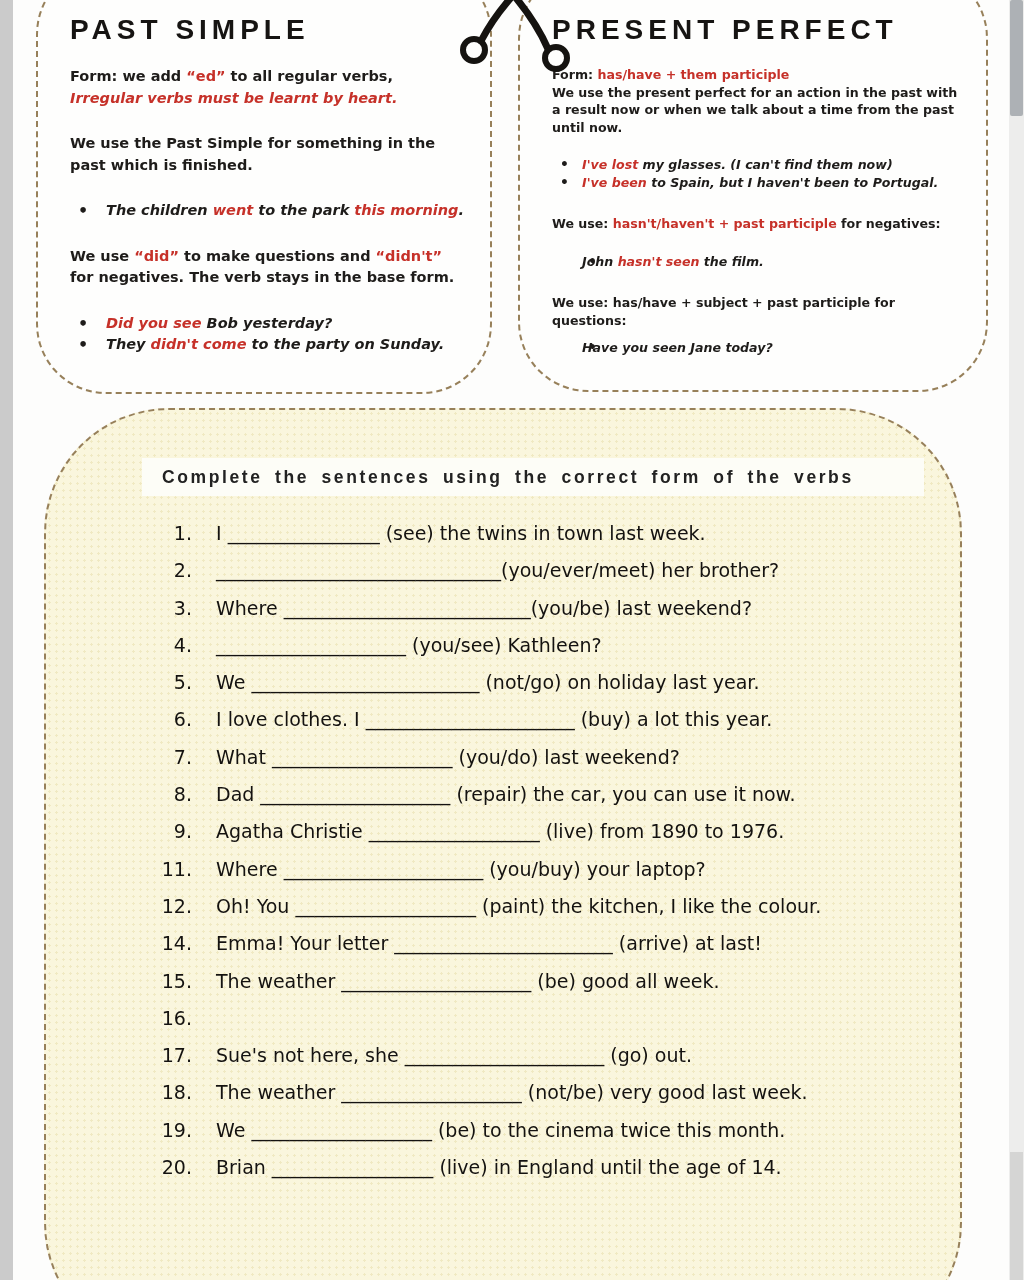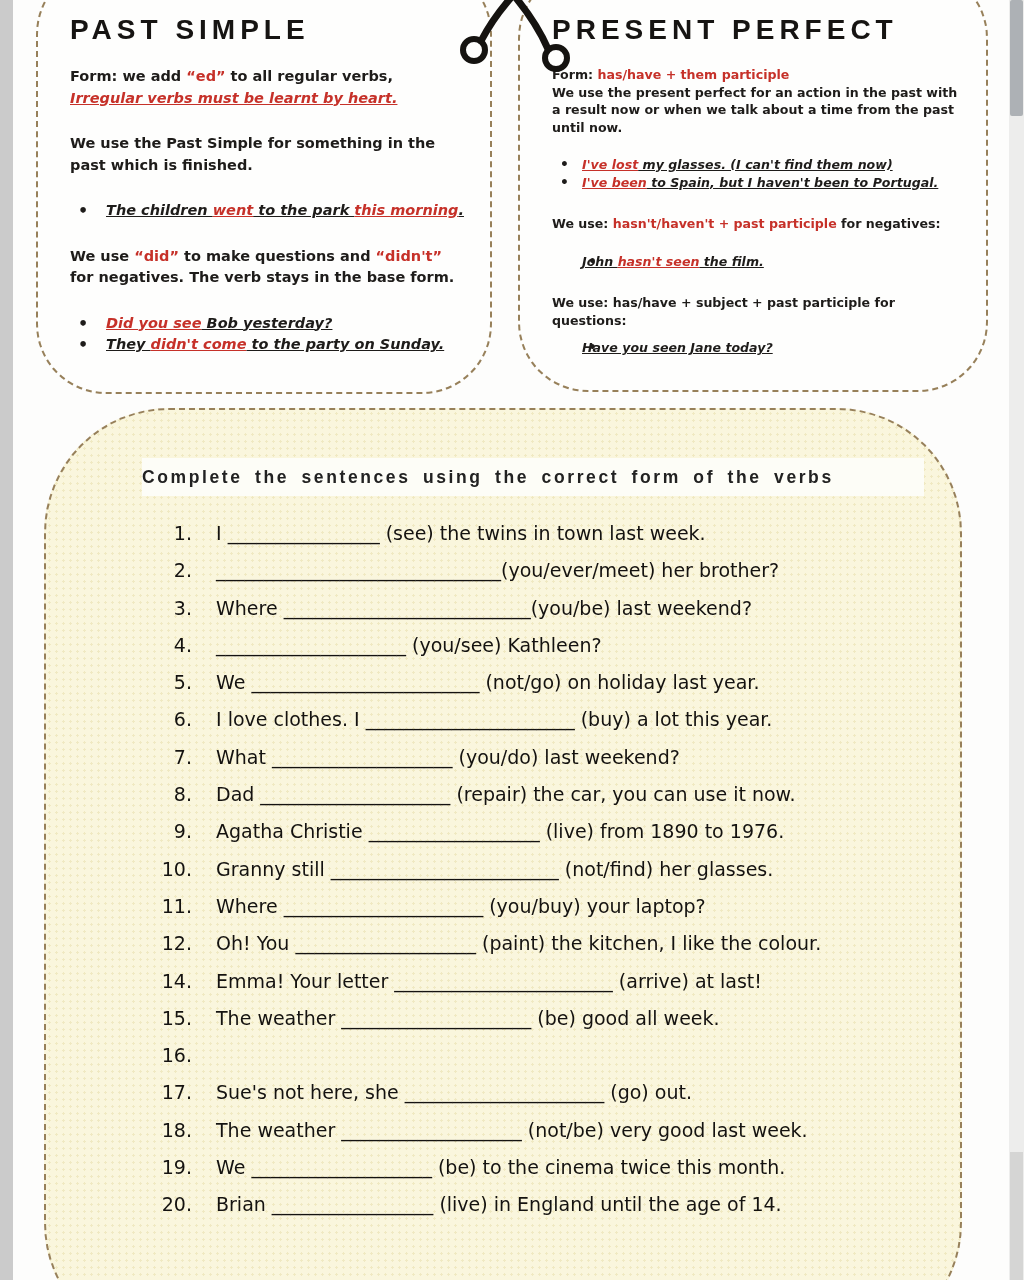--- a/index.html
+++ b/index.html
@@ -64,39 +64,39 @@
   .bullet{position:relative;padding-left:36px;}
   .panel.right .bullet{padding-left:30px;}
   .bullet.deep{padding-left:62px;}
   .bullet::before{
     content:"\2022";
     position:absolute;left:8px;top:0;
     font-size:1.1em;
   }
   .bullet.deep::before{left:36px;}
   .r{color:var(--red);}
-  .i{font-style:italic;text-decoration:underline;}
+  .i{font-style:italic;}
   
   .scissors{
     position:absolute;left:444px;top:-26px;width:132px;height:104px;
   }
   
   .worksheet{
     position:absolute;left:44px;top:408px;width:918px;height:940px;
     border:2px dashed var(--dash);
     border-radius:125px;
     background-color:var(--ws-bg);
     background-image:radial-gradient(var(--ws-dot) 1.1px, transparent 1.3px);
     background-size:7px 7px;
   }
   .ws-title{
     position:absolute;left:96px;top:48px;width:782px;height:38px;
     background:#fdfdf7;
     display:flex;align-items:center;
-    padding-left:0;
+    padding-left:20px;
     font-family:"Liberation Sans", sans-serif;
     font-weight:bold;font-size:17.5px;
     letter-spacing:2.6px;word-spacing:5px;
     color:#222;
     white-space:nowrap;
   }
   .items{
     position:absolute;left:60px;top:112px;right:26px;
   }
   .item{
@@ -199,24 +199,20 @@
       </div>
     <div class="item">
         <span class="num">8.</span>
         <span class="txt">Dad ____________________ (repair) the car, you can use it now.</span>
       </div>
     <div class="item">
         <span class="num">9.</span>
         <span class="txt">Agatha Christie __________________ (live) from 1890 to 1976.</span>
       </div>
     <div class="item">
-        <span class="num">10.</span>
-        <span class="txt">Granny still ________________________ (not/find) her glasses.</span>
-      </div>
-    <div class="item">
         <span class="num">11.</span>
         <span class="txt">Where _____________________ (you/buy) your laptop?</span>
       </div>
     <div class="item">
         <span class="num">12.</span>
         <span class="txt">Oh! You ___________________ (paint) the kitchen, I like the colour.</span>
       </div>
     <div class="item">
         <span class="num">14.</span>
         <span class="txt">Emma! Your letter _______________________ (arrive) at last!</span>

